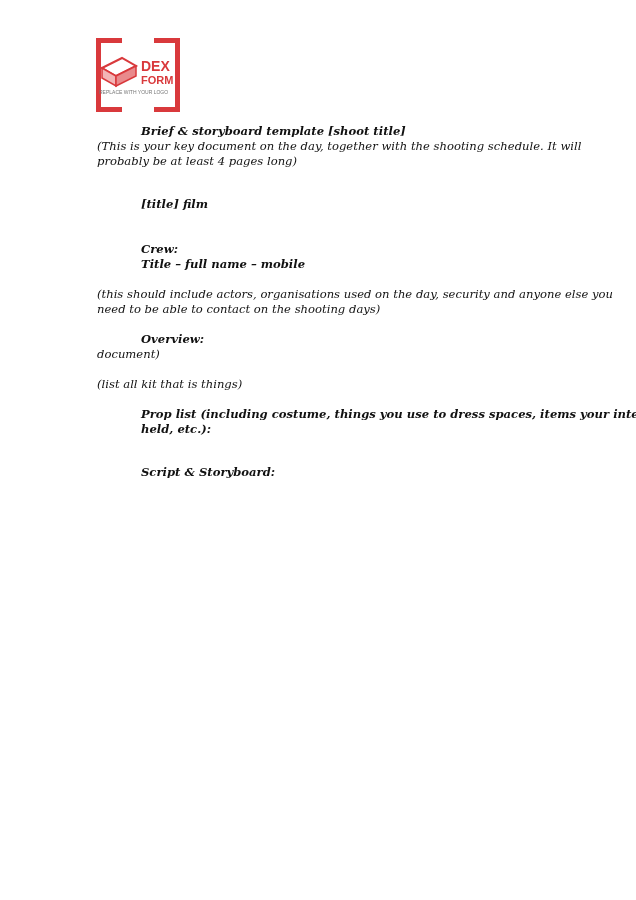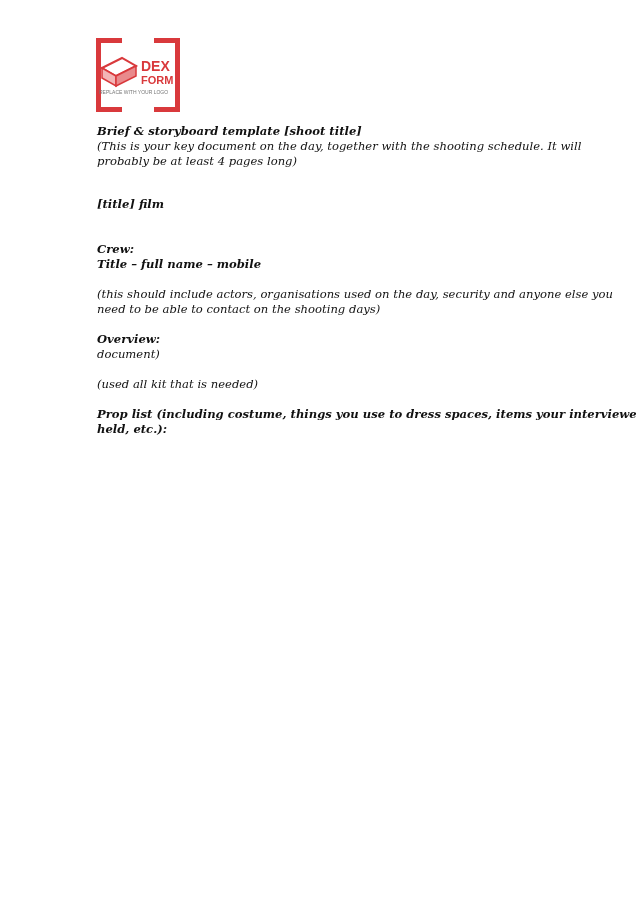--- a/index.html
+++ b/index.html
@@ -25,21 +25,21 @@
     .logo svg { display: block; }
     .content {
       position: absolute;
       left: 97px;
       top: 124px;
       width: 450px;
       font-size: 11.6px;
       line-height: 15px;
       font-style: italic;
     }
-    .b { font-weight: bold; }
+    .b { font-weight: bold; margin-left: 44px; }
     .line { display: block; white-space: nowrap; }
     .gap { height: 15px; }
     .gap2 { height: 28px; }
   </style>
 </head>
 <body>
 
 <div class="logo">
   <svg width="84" height="74" viewBox="0 0 84 74">
 
@@ -74,20 +74,21 @@
 
   <div class="gap"></div>
   <span class="line">(this should include actors, organisations used on the day, security and anyone else you</span>
   <span class="line">need to be able to contact on the shooting days)</span>
 
   <div class="gap"></div>
   <span class="line b">Overview:</span>
   <span class="line">document)</span>
 
   <div class="gap"></div>
-  <span class="line">(used all kit that is needed)</span>
+  <span class="line">(list all kit that is things)</span>
 
   <div class="gap"></div>
   <span class="line b">Prop list (including costume, things you use to dress spaces, items your interviewees may</span>
   <span class="line b">held, etc.):</span>
 
   <div class="gap2"></div>
+  <span class="line b">Script &amp; Storyboard:</span>
 </div>
 
 </body></html>

